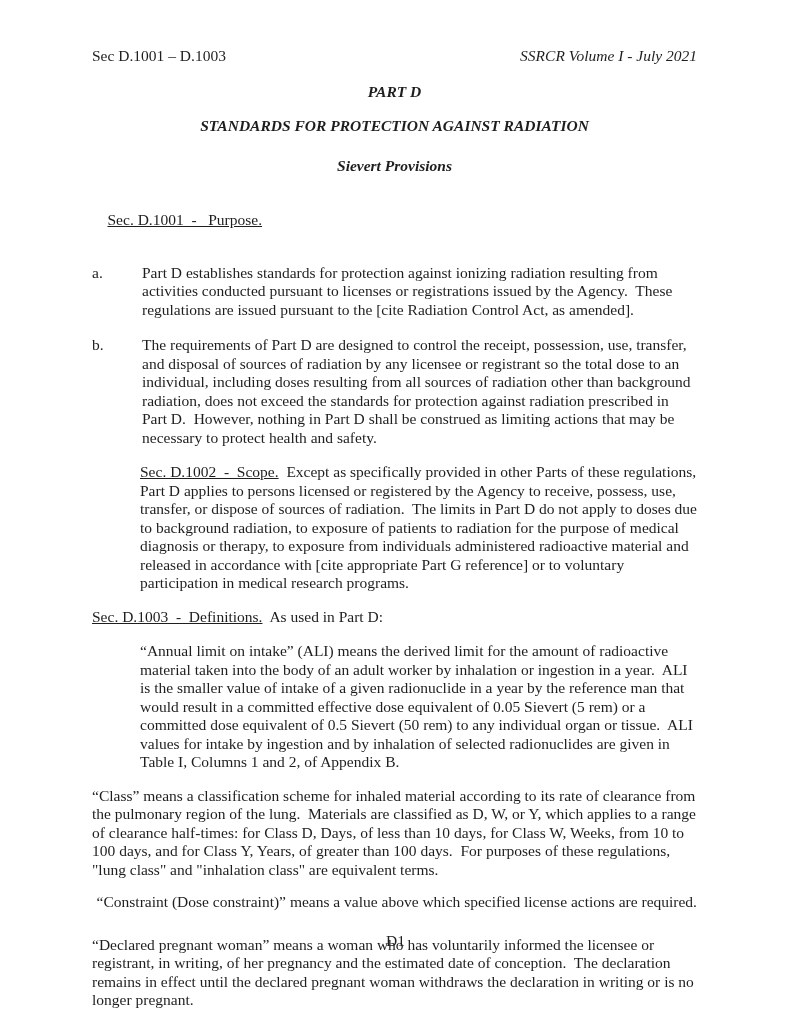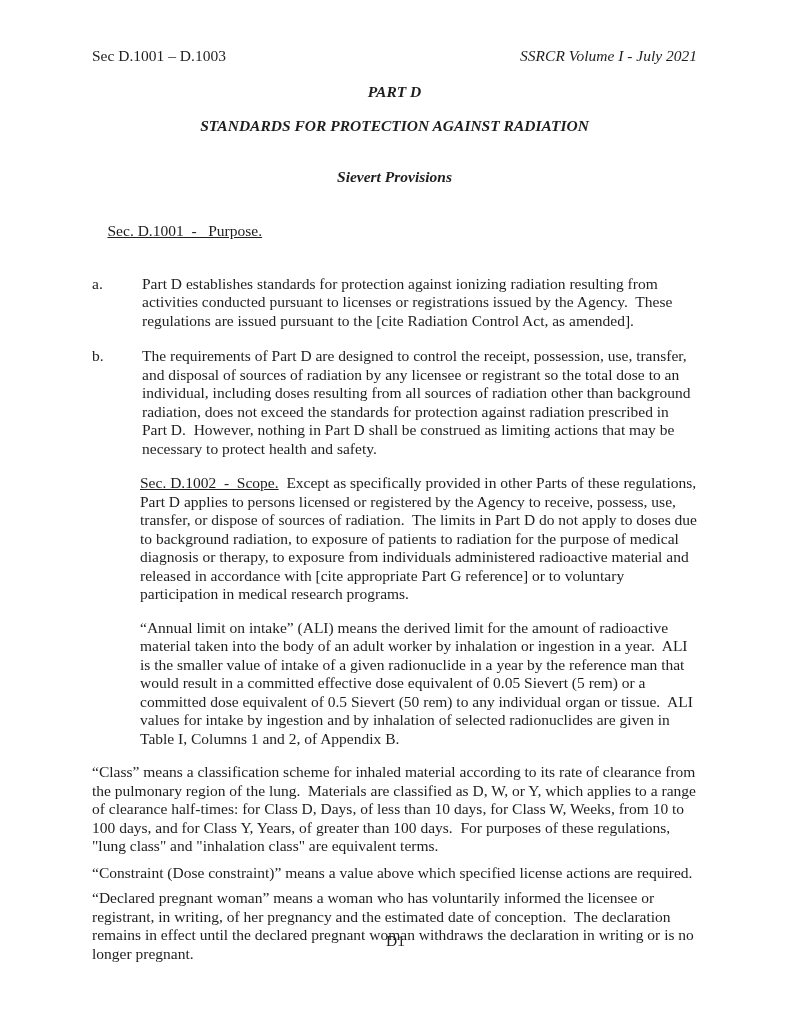--- a/index.html
+++ b/index.html
@@ -26,26 +26,26 @@
     justify-content: space-between;
     align-items: baseline;
     margin-bottom: 17px;
   }
   .italic { font-style: italic; }
   .bold { font-weight: bold; }
   .center { text-align: center; font-style: italic; }
   .underline { text-decoration: underline; }
   .pre { white-space: pre-wrap; }
   p, .block { margin: 0; white-space: pre-wrap; }
-  .mb13 { margin-bottom: 7px; }
-  .mb14 { margin-bottom: 8px; }
+  .mb13 { margin-bottom: 24px; text-align: right; }
+  .mb14 { margin-bottom: 14px; }
   .mb15 { margin-bottom: 15px; margin-left: 48px; }
   .mb16 { margin-bottom: 16px; }
   .mb17 { margin-bottom: 17px; }
-  .mb32 { margin-bottom: 32px; }
+  .mb32 { margin-bottom: 21px; }
   .list-item {
     display: flex;
     align-items: flex-start;
   }
   .li-label {
     flex: 0 0 50px;
     white-space: pre-wrap;
   }
   .li-text {
     flex: 1 1 auto;
@@ -84,20 +84,21 @@
     <span class="li-text">Part D establishes standards for protection against ionizing radiation resulting from activities conducted pursuant to licenses or registrations issued by the Agency.  These regulations are issued pursuant to the [cite Radiation Control Act, as amended].</span>
   </div>
 
   <div class="list-item mb16">
     <span class="li-label">b.</span>
     <span class="li-text">The requirements of Part D are designed to control the receipt, possession, use, transfer, and disposal of sources of radiation by any licensee or registrant so the total dose to an individual, including doses resulting from all sources of radiation other than background radiation, does not exceed the standards for protection against radiation prescribed in Part D.  However, nothing in Part D shall be construed as limiting actions that may be necessary to protect health and safety.</span>
   </div>
 
   <p class="mb15"><span class="underline">Sec. D.1002  -  Scope.</span><span>  Except as specifically provided in other Parts of these regulations, Part D applies to persons licensed or registered by the Agency to receive, possess, use, transfer, or dispose of sources of radiation.  The limits in Part D do not apply to doses due to background radiation, to exposure of patients to radiation for the purpose of medical diagnosis or therapy, to exposure from individuals administered radioactive material and released in accordance with [cite appropriate Part G reference] or to voluntary participation in medical research programs.</span></p>
 
+  <p class="mb16"><span class="underline">Sec. D.1003  -  Definitions.</span><span>  As used in Part D:</span></p>
 
   <p class="mb15">“Annual limit on intake” (ALI) means the derived limit for the amount of radioactive material taken into the body of an adult worker by inhalation or ingestion in a year.  ALI is the smaller value of intake of a given radionuclide in a year by the reference man that would result in a committed effective dose equivalent of 0.05 Sievert (5 rem) or a committed dose equivalent of 0.5 Sievert (50 rem) to any individual organ or tissue.  ALI values for intake by ingestion and by inhalation of selected radionuclides are given in Table I, Columns 1 and 2, of Appendix B.</p>
 
   <p class="mb14">“Class” means a classification scheme for inhaled material according to its rate of clearance from the pulmonary region of the lung.  Materials are classified as D, W, or Y, which applies to a range of clearance half-times: for Class D, Days, of less than 10 days, for Class W, Weeks, from 10 to 100 days, and for Class Y, Years, of greater than 100 days.  For purposes of these regulations, "lung class" and "inhalation class" are equivalent terms.</p>
 
   <p class="mb13">“Constraint (Dose constraint)” means a value above which specified license actions are required.</p>
 
   <p>“Declared pregnant woman” means a woman who has voluntarily informed the licensee or registrant, in writing, of her pregnancy and the estimated date of conception.  The declaration remains in effect until the declared pregnant woman withdraws the declaration in writing or is no longer pregnant.</p>
 
   <div class="footer">D1</div>

